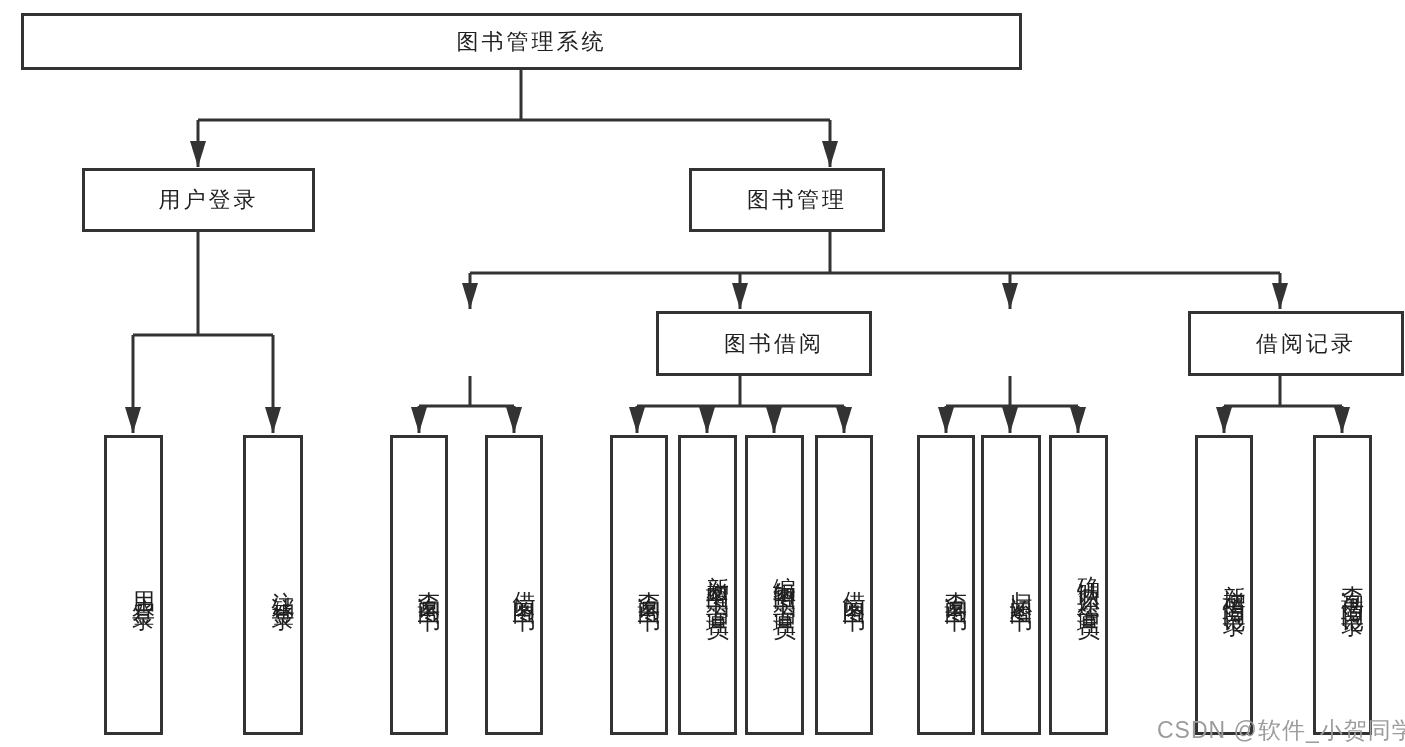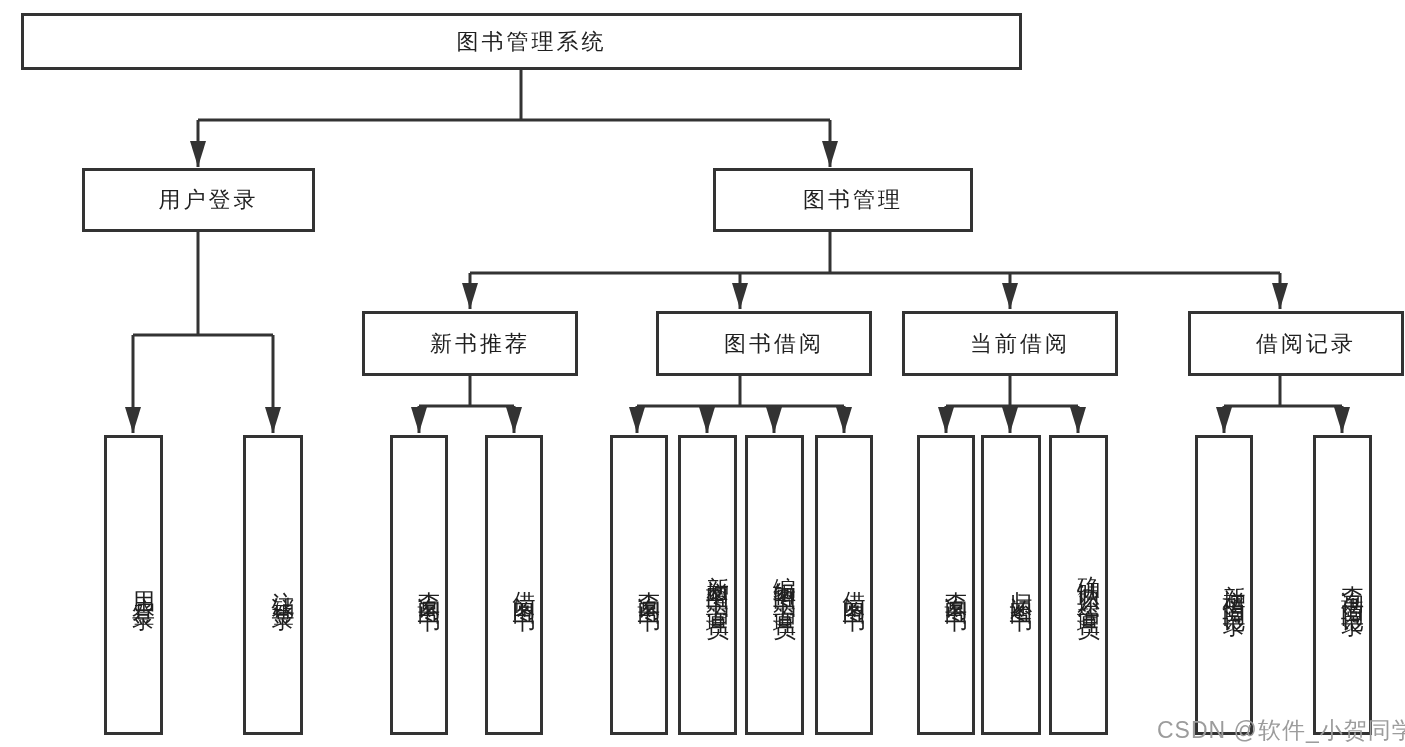--- a/index.html
+++ b/index.html
@@ -110,32 +110,26 @@
     </g>
   </svg>
 
   <div class="box h" style="left:21px;top:13px;width:1001px;height:57px">
     <span>图书管理系统</span>
   </div>
 
   <div class="box h" style="left:82px;top:168px;width:233px;height:64px">
     <span>用户登录</span>
   </div>
-  <div class="box h" style="left:713px;top:168px;width:260px;height:64px">
+  <div class="box h" style="left:689px;top:168px;width:196px;height:64px">
     <span>图书管理</span>
   </div>
 
-  <div class="box h" style="left:362px;top:311px;width:216px;height:65px">
-    <span>新书推荐</span>
-  </div>
   <div class="box h" style="left:656px;top:311px;width:216px;height:65px">
     <span>图书借阅</span>
-  </div>
-  <div class="box h" style="left:902px;top:311px;width:216px;height:65px">
-    <span>当前借阅</span>
   </div>
   <div class="box h" style="left:1188px;top:311px;width:216px;height:65px">
     <span>借阅记录</span>
   </div>
 
   <div class="box v" style="left:104px;width:59px">
     <span>用户登录</span>
   </div>
   <div class="box v" style="left:243px;width:60px">
     <span>注销登录</span>

